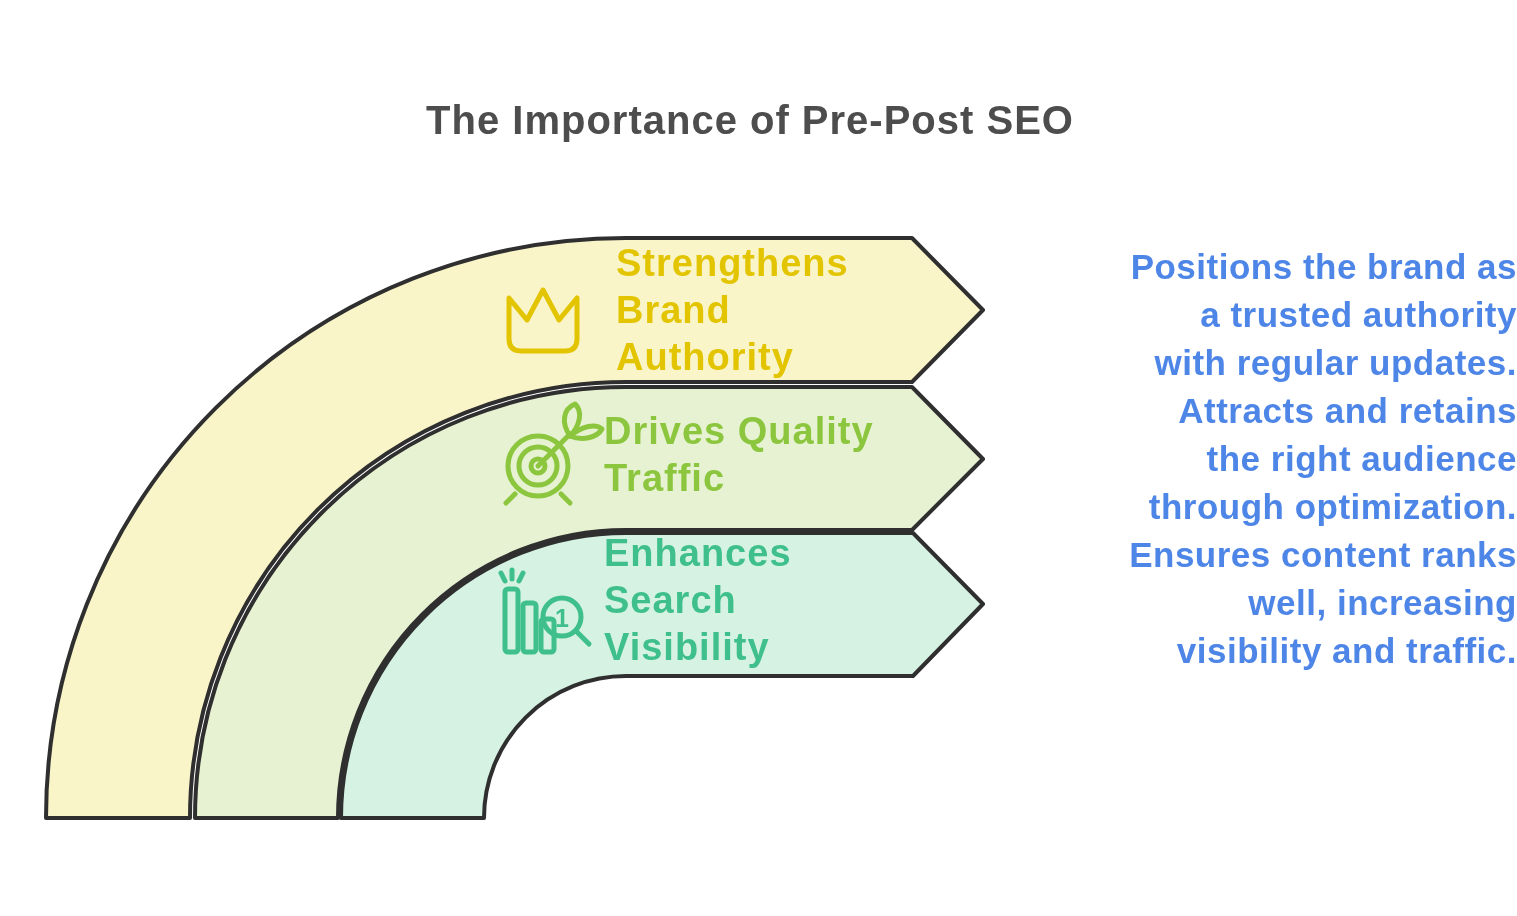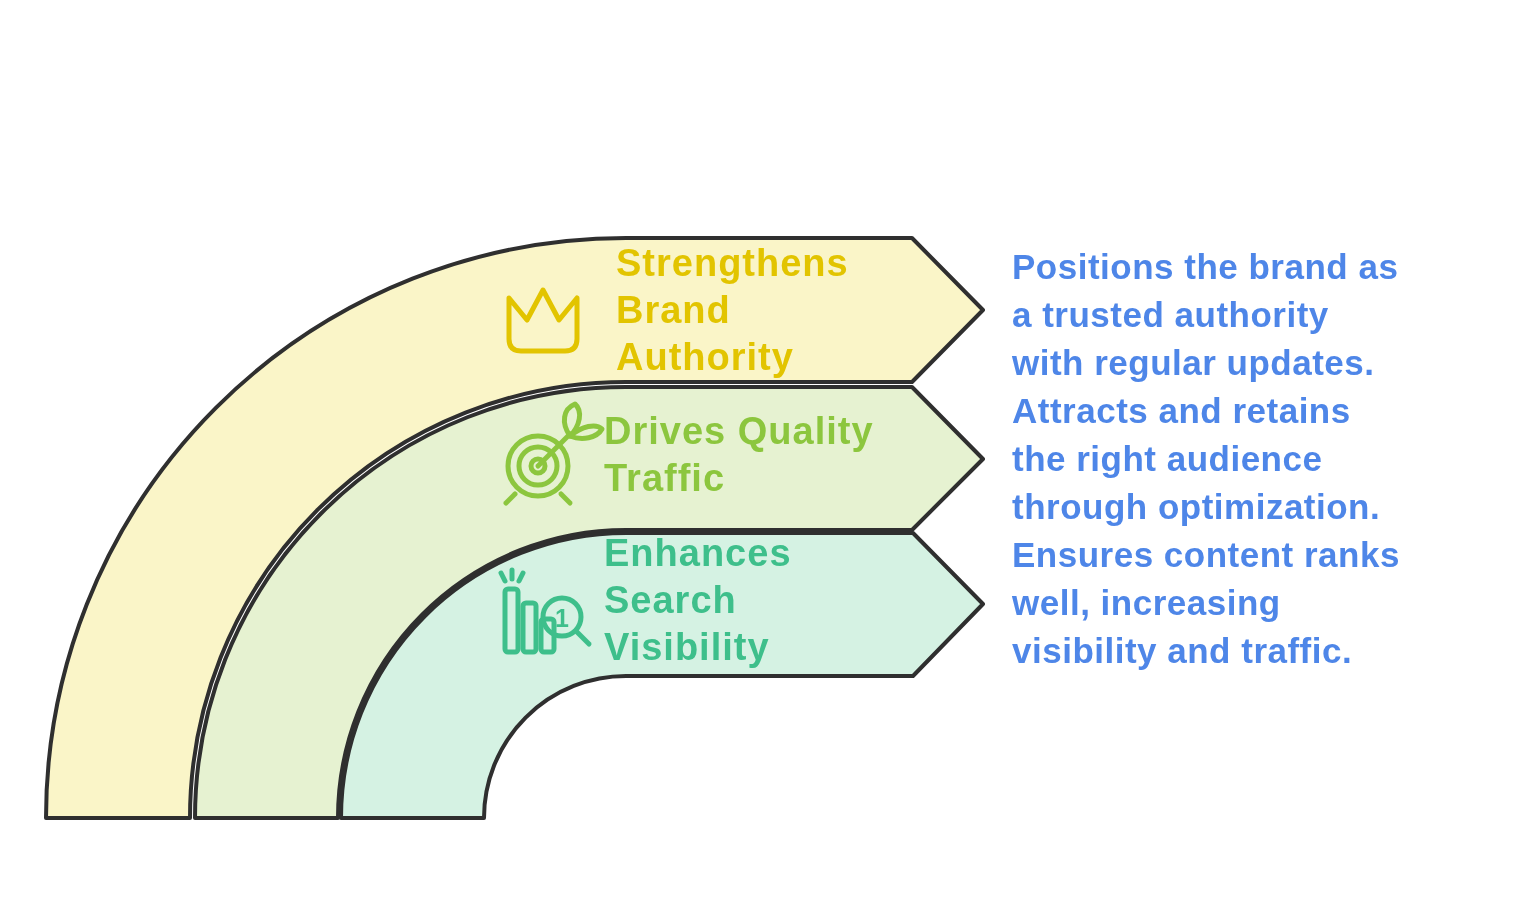--- a/index.html
+++ b/index.html
@@ -77,33 +77,34 @@
       <rect x="541" y="619" width="13" height="33" rx="3"></rect>
       <line x1="505" y1="581" x2="501" y2="573"></line>
       <line x1="512" y1="579" x2="512" y2="570"></line>
       <line x1="519" y1="581" x2="523" y2="573"></line>
       <circle cx="562" cy="617" r="19"></circle>
       <line x1="576" y1="631" x2="589" y2="644"></line>
       <text x="562" y="627" text-anchor="middle" stroke="none" font-family="Liberation Sans, DejaVu Sans, sans-serif" font-size="25" font-weight="bold" fill="#3ebf8b">1</text>
     </g>
   </svg>
 
+  <div class="page-title" style="color: rgb(77, 77, 77);">The Importance of Pre-Post SEO</div>
 
   <div class="band-label band-label-1" style="color: rgb(226, 196, 0); margin-left: 12px;">Strengthens
 Brand
 Authority</div>
 
   <div class="band-label band-label-2" style="color: rgb(140, 198, 62);">Drives Quality
 Traffic</div>
 
   <div class="band-label band-label-3" style="color: rgb(62, 191, 139);">Enhances
 Search
 Visibility</div>
 
-  <div class="description-text" style="color: rgb(78, 134, 232);">Positions the brand as
+  <div class="description-text" style="color: rgb(78, 134, 232); text-align: right;">Positions the brand as
 a trusted authority
 with regular updates.
 Attracts and retains
 the right audience
 through optimization.
 Ensures content ranks
 well, increasing
 visibility and traffic.</div>
 
 </div>

